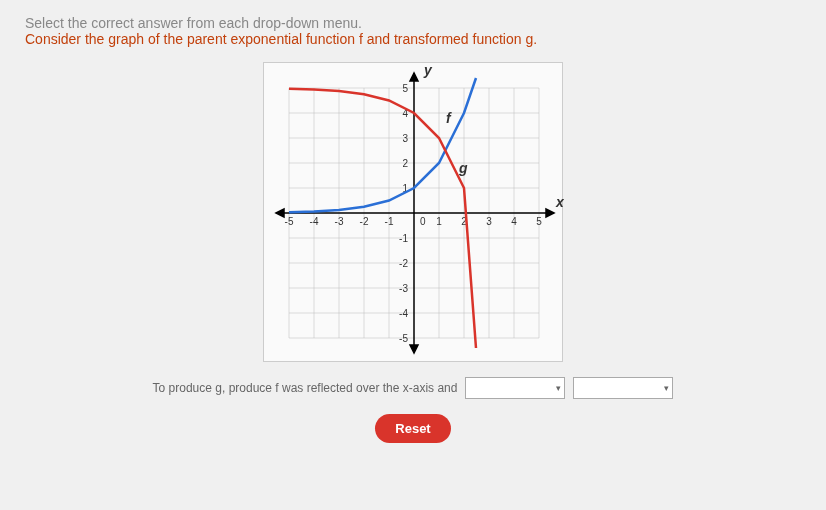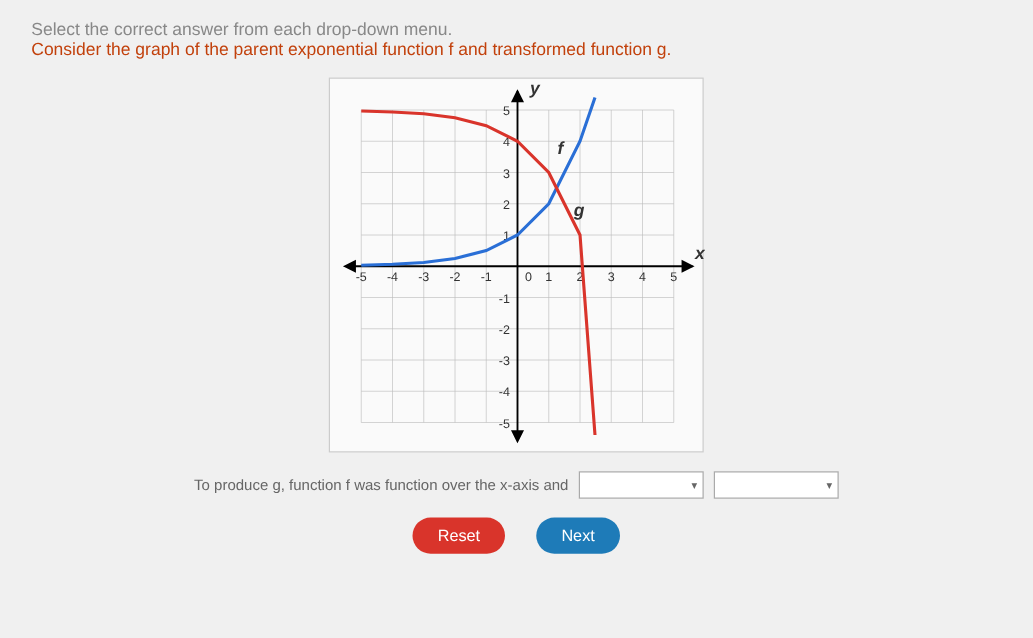--- a/index.html
+++ b/index.html
@@ -48,21 +48,21 @@
     .button-row {
       display: flex;
       justify-content: center;
       gap: 25px;
     }
     .btn {
       padding: 7px 20px;
       border-radius: 18px;
       color: #fff;
       font-size: 13px;
-      font-weight: normal;
+      font-weight: bold;
       border: none;
       cursor: pointer;
     }
     .btn-reset { background: #d9342b; }
     .btn-next { background: #1e7bb8; }
     .axis-label { font-size: 14px; font-style: italic; font-weight: bold; fill: #333; }
     .tick-label { font-size: 10px; fill: #333; }
     .curve-label { font-size: 14px; font-style: italic; font-weight: bold; fill: #333; }
   </style>
 </head>
@@ -136,27 +136,26 @@
     <path d="M 25 149.2 L 50 148.4 L 75 147 L 100 143.75 L 125 137.5 L 150 125 L 175 100 L 200 50 L 212 15" stroke="#2a6fd6" stroke-width="2.5" fill="none"></path>
 
     <path d="M 25 25.8 L 50 26.6 L 75 28 L 100 31.25 L 125 37.5 L 150 50 L 175 75 L 200 125 L 212 285" stroke="#d9342b" stroke-width="2.5" fill="none"></path>
 
     <text class="curve-label" x="182" y="60">f</text>
     <text class="curve-label" x="195" y="110">g</text>
   </svg>
 </div>
 
 <div class="answer-row">
-  <span>To produce g, function f was function over the x-axis and</span>
+  <span>To produce g, produce f was reflected over the x-axis and</span>
   <span class="dropdown">
     <span></span>
     <span class="dropdown-arrow">▾</span>
   </span>
   <span class="dropdown">
     <span></span>
     <span class="dropdown-arrow">▾</span>
   </span>
 </div>
 
 <div class="button-row">
   <button class="btn btn-reset">Reset</button>
-  <button class="btn btn-next">Next</button>
 </div>
 
 </body></html>

